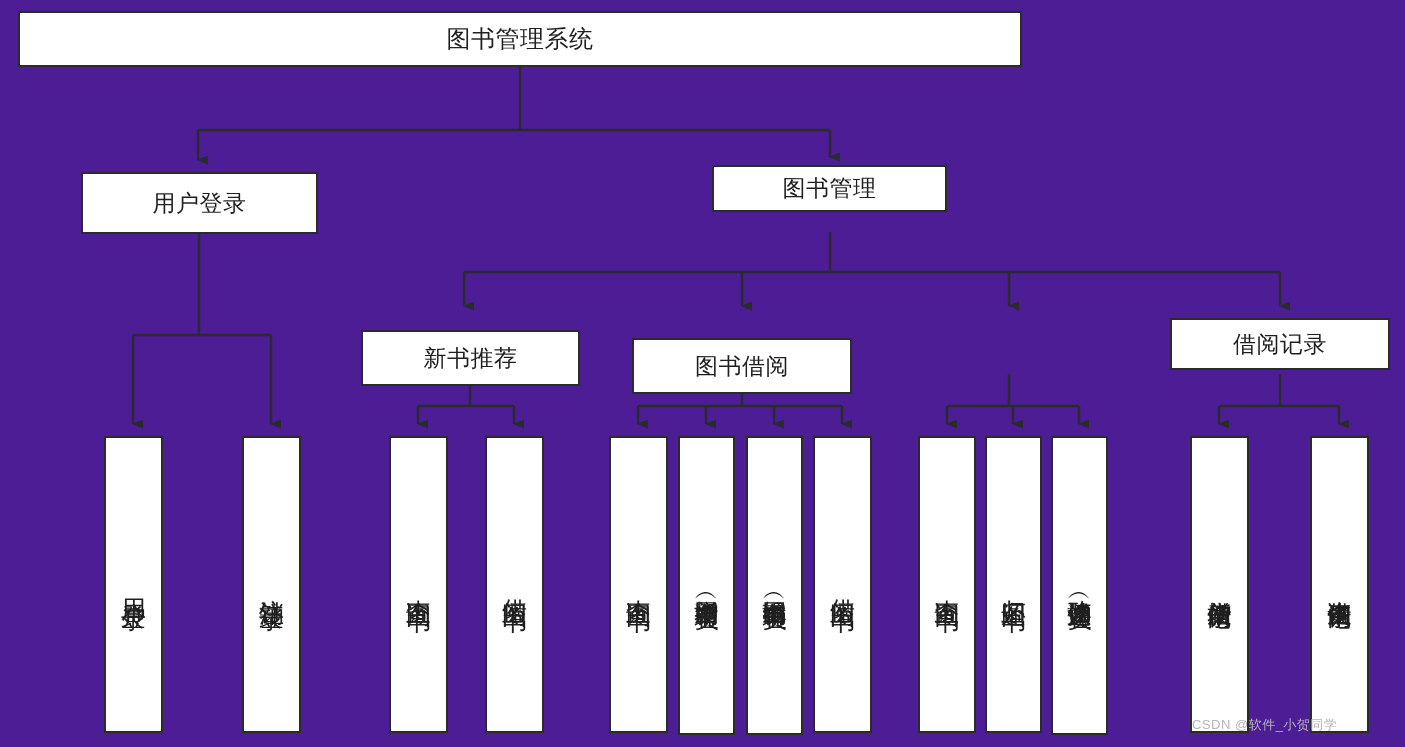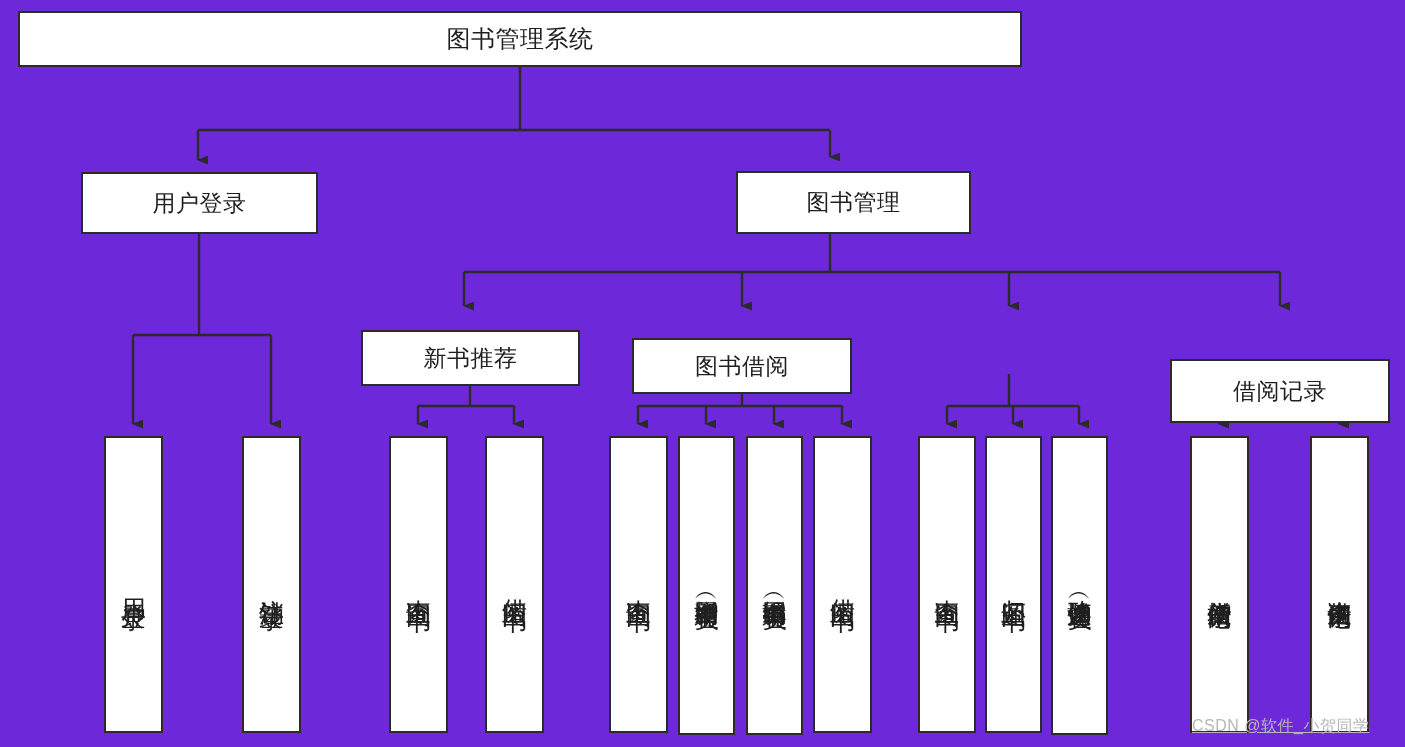--- a/index.html
+++ b/index.html
@@ -9,21 +9,21 @@
     background: #ffffff;
   }
   body {
     font-family: "Liberation Sans", "DejaVu Sans", sans-serif;
     color: #1a1a1a;
   }
   #diagram-canvas {
     position: relative;
     width: 1405px;
     height: 747px;
-    background: #6d28d9;
+    background: #4c1d95;
     overflow: hidden;
   }
   #edge-layer {
     position: absolute;
     left: 0;
     top: 0;
     width: 1405px;
     height: 747px;
     pointer-events: none;
   }
@@ -66,26 +66,25 @@
     text-align: center;
     white-space: normal;
     max-height: 100%;
   }
   .node.vertical.long .node-label {
     font-size: 24px;
     letter-spacing: 1px;
   }
   .watermark {
     position: absolute;
-    font-size: 16px;
+    font-size: 13px;
     color: #b6b6b6;
     letter-spacing: 0.5px;
     white-space: nowrap;
     user-select: none;
-    text-decoration: underline;
   }
 </style>
 </head>
 <body>
 
 <div id="diagram-canvas">
 
   <svg id="edge-layer" viewBox="0 0 1405 747" width="1405" height="747" aria-hidden="true">
     <defs>
       <marker id="arrowhead" markerWidth="9" markerHeight="11" refX="4.5" refY="10" orient="auto" markerUnits="userSpaceOnUse">
@@ -137,31 +136,31 @@
     </g>
   </svg>
 
   <div class="node horizontal root" style="left:18px; top:11px; width:1004px; height:56px;">
     <span class="node-label">图书管理系统</span>
   </div>
 
   <div class="node horizontal" style="left:81px; top:172px; width:237px; height:62px;">
     <span class="node-label">用户登录</span>
   </div>
-  <div class="node horizontal" style="left:712px; top:171px; width:235px; height:63px;margin-left:24px;">
+  <div class="node horizontal" style="left:712px; top:165px; width:235px; height:47px;">
     <span class="node-label">图书管理</span>
   </div>
 
   <div class="node horizontal" style="left:361px; top:330px; width:219px; height:56px;">
     <span class="node-label">新书推荐</span>
   </div>
   <div class="node horizontal" style="left:632px; top:318px; width:220px; height:56px;margin-top:20px;">
     <span class="node-label">图书借阅</span>
   </div>
-  <div class="node horizontal" style="left:1170px; top:318px; width:220px; height:64px;margin-top:41px;">
+  <div class="node horizontal" style="left:1170px; top:318px; width:220px; height:52px;">
     <span class="node-label">借阅记录</span>
   </div>
 
   <div class="node vertical" style="left:104px; top:436px; width:59px; height:297px;">
     <span class="node-label">用户登录</span>
   </div>
   <div class="node vertical" style="left:242px; top:436px; width:59px; height:297px;">
     <span class="node-label">注销登录</span>
   </div>
 

